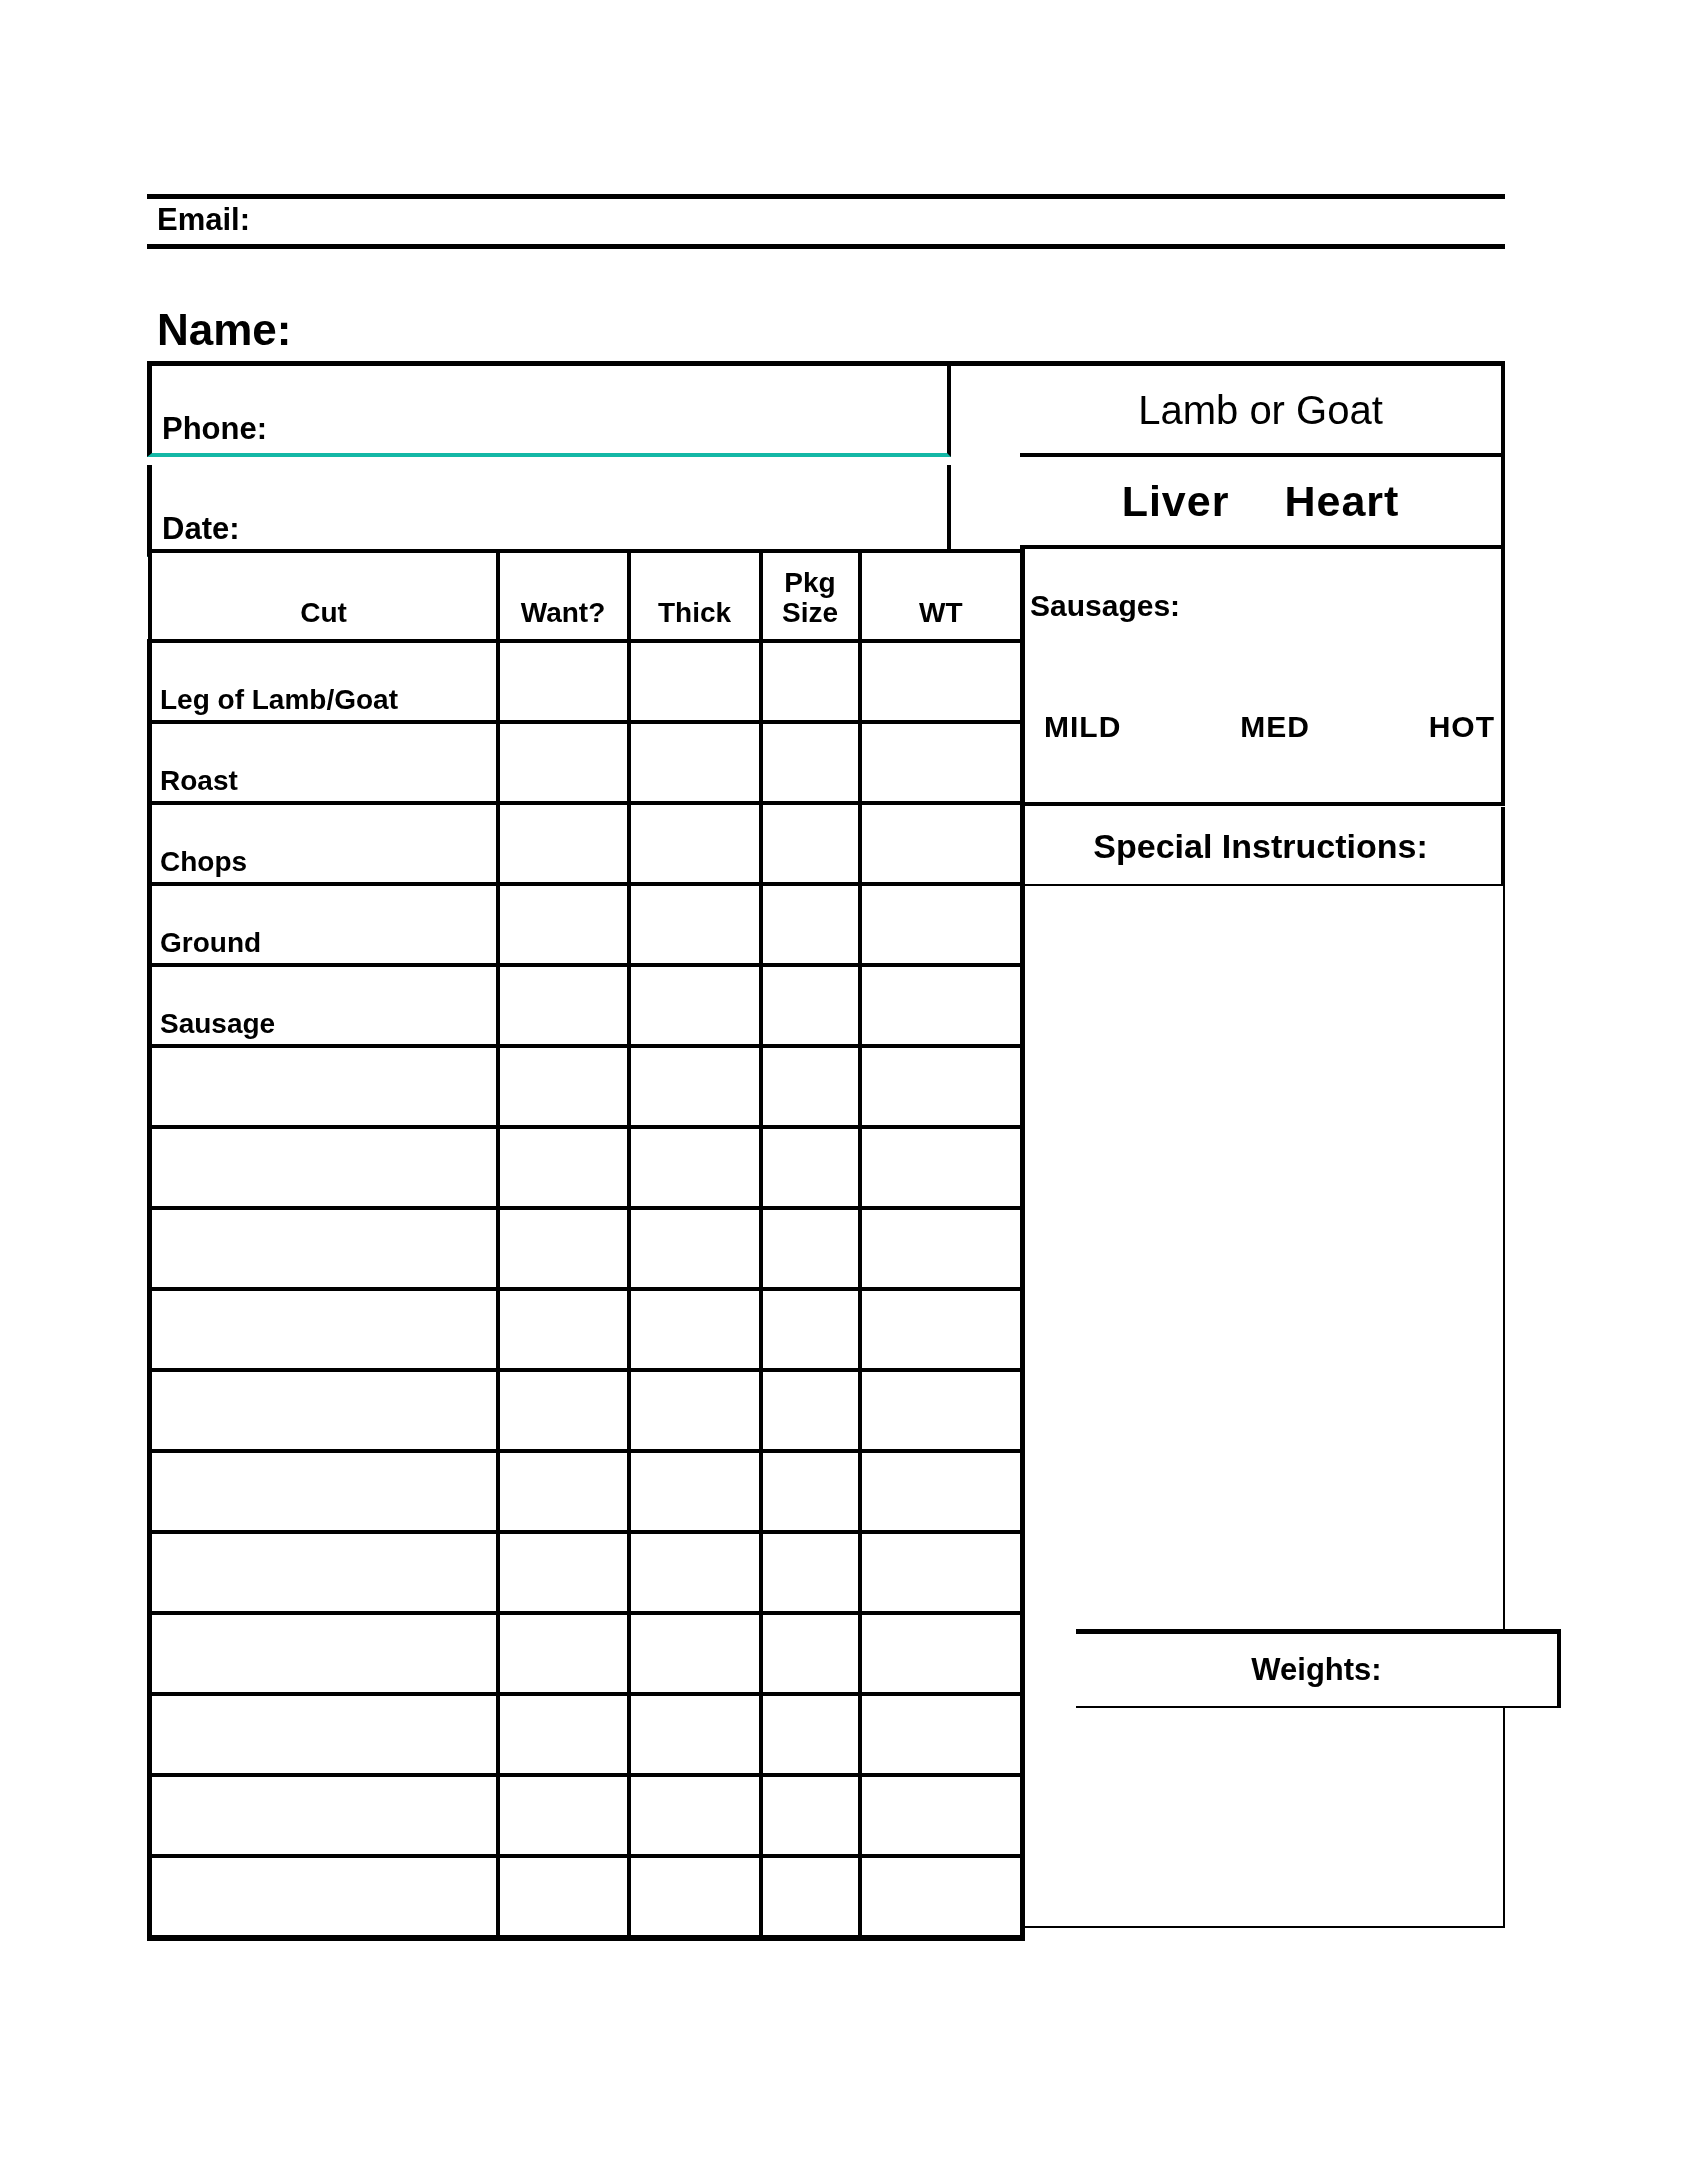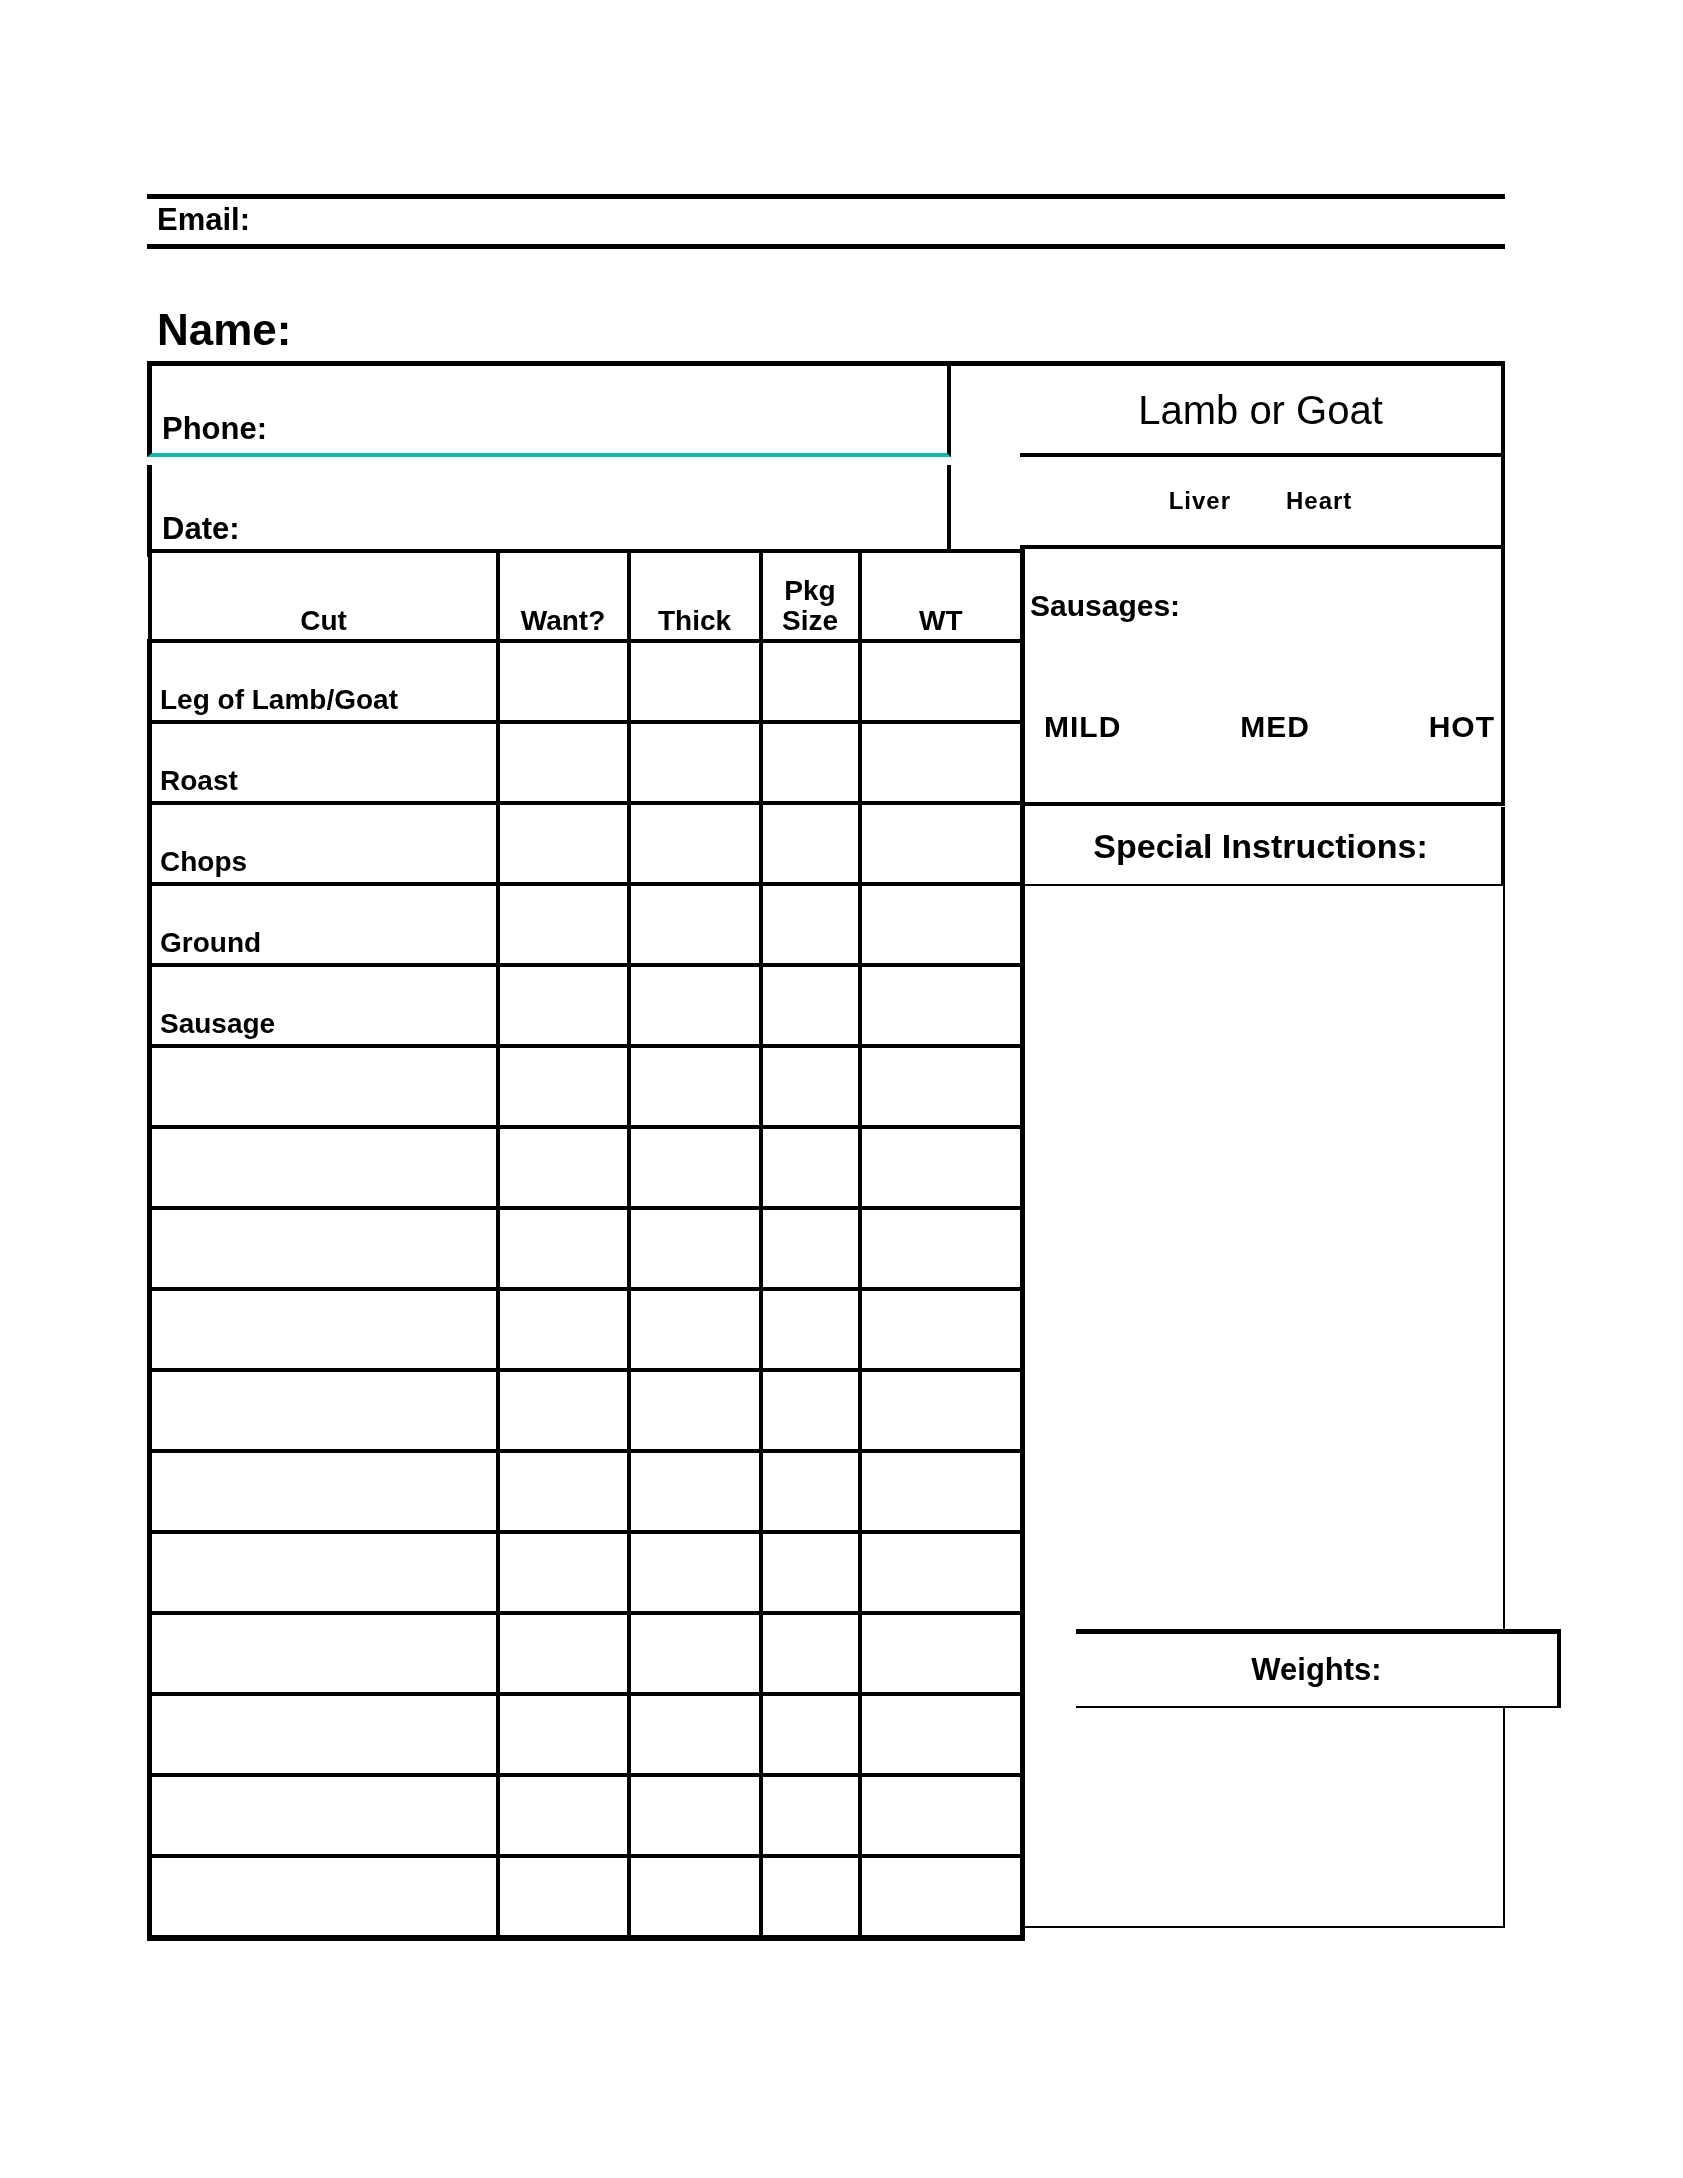--- a/index.html
+++ b/index.html
@@ -99,21 +99,21 @@
   #rp-organs {
     top: 457px;
     height: 92px;
   }
   #rp-organs .t {
     position: absolute;
     left: 0; right: 0;
     top: 50%;
     transform: translateY(-50%);
     text-align: center;
-    font-size: 24px;
+    font-size: 43px;
     font-weight: bold;
     white-space: nowrap;
     letter-spacing: 1px;
   }
   #rp-organs .gap { display: inline-block; width: 55px; }
 
   
   #rp-sausages {
     position: absolute;
     left: 1020px;
@@ -228,21 +228,21 @@
   #cut-table thead th {
     height: 86px;
     vertical-align: bottom;
     font-weight: bold;
   }
   #cut-table thead th .hd {
     display: block;
     text-align: center;
     font-size: 28px;
     font-weight: bold;
-    padding-bottom: 4px;
+    padding-bottom: 12px;
     line-height: 1.05;
   }
   #cut-table thead th .hd .l2 { display: block; }
   #cut-table tbody td {
     height: 73px;
     vertical-align: bottom;
   }
   #cut-table tbody td.cut-name {
     font-size: 28px;
     font-weight: bold;

